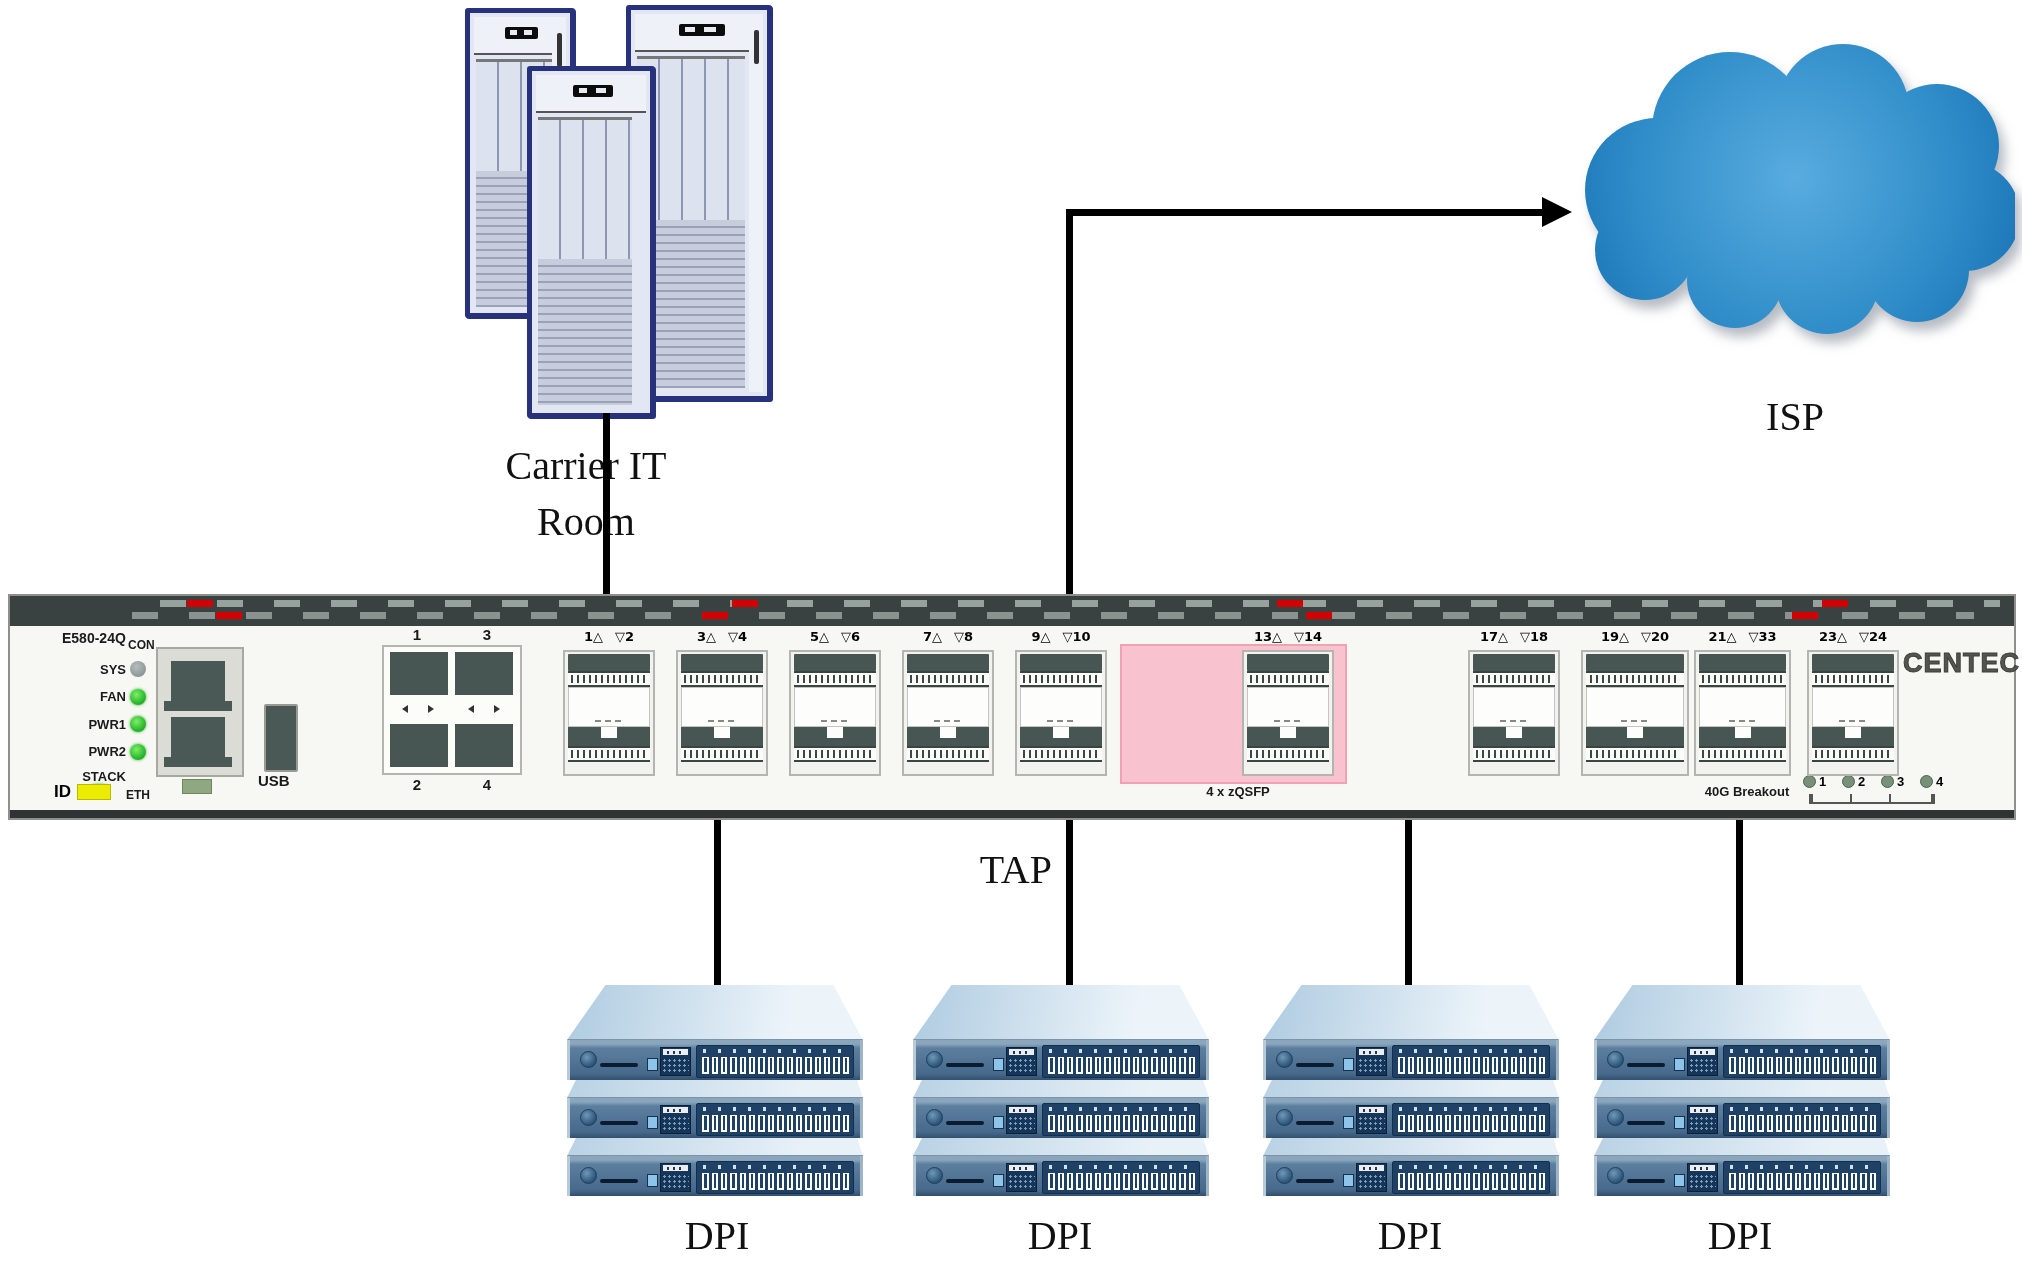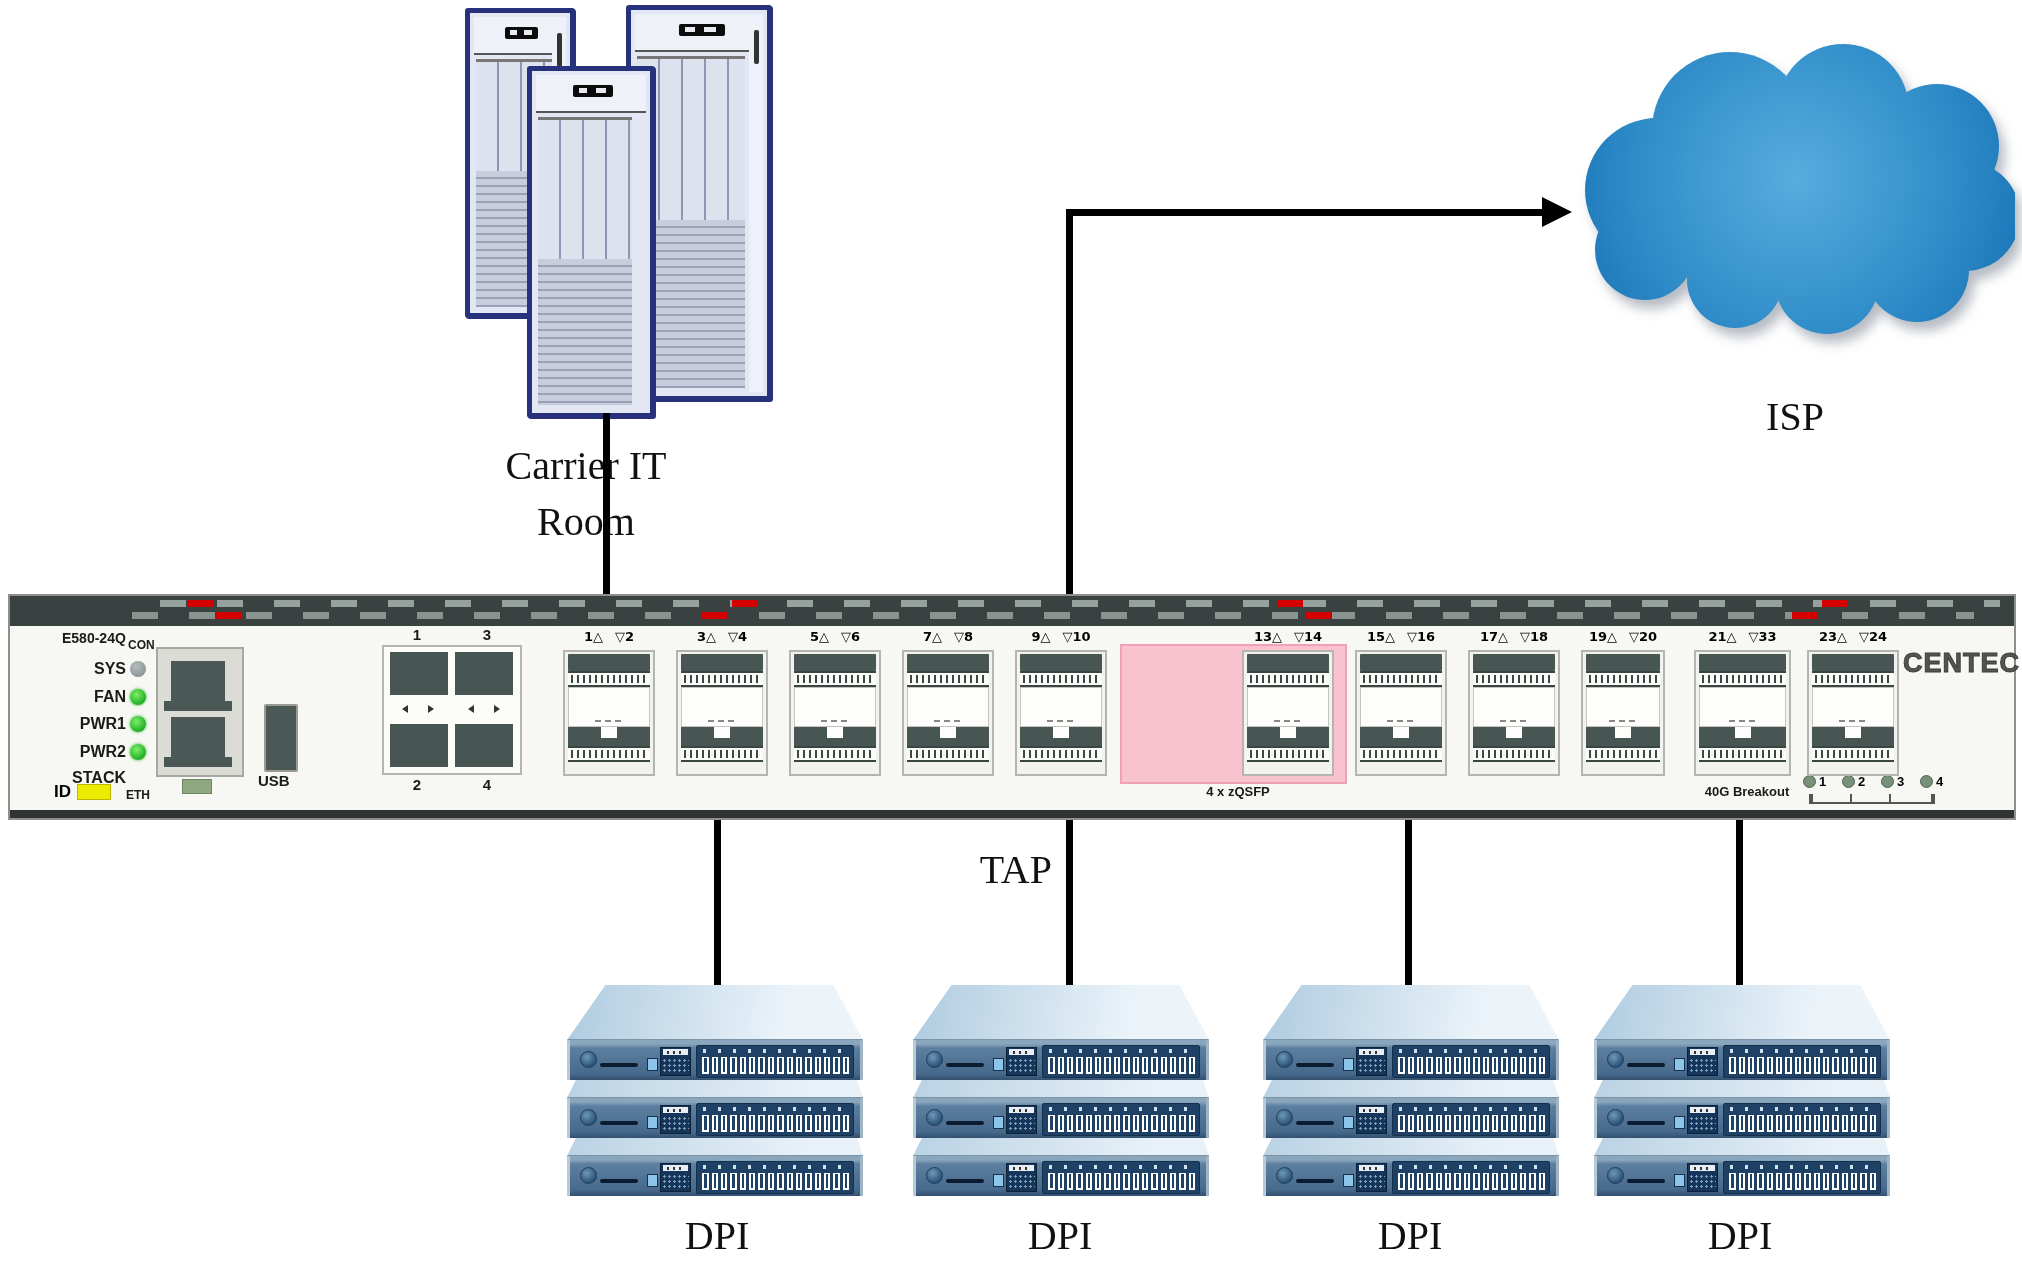--- a/index.html
+++ b/index.html
@@ -42,21 +42,21 @@
   
   #switch{position:absolute;left:8px;top:594px;width:2004px;height:222px;
           border:2px solid #8f8f8b;background:#f7f7f3;}
   #vent-strip{position:absolute;left:0;top:0;width:100%;height:30px;background:#3a4141;}
   .vr{position:absolute;height:7px;
       background:repeating-linear-gradient(90deg,#97a19d 0 26px,rgba(0,0,0,0) 26px 57px);}
   .vred{position:absolute;width:26px;height:7px;background:#d40000;}
   #face{position:absolute;left:0;top:30px;width:100%;height:184px;background:#f7f7f3;}
   #bottombar{position:absolute;left:0;bottom:0;width:100%;height:8px;background:#2e3434;}
 
-  .sw-small{font-size:16px;font-weight:bold;color:#1a1a1a;white-space:nowrap;}
+  .sw-small{font-size:13px;font-weight:bold;color:#1a1a1a;white-space:nowrap;}
   #model-label{left:52px;top:4px;font-size:14px;}
   #brand{left:1893px;top:22px;font-size:27px;font-weight:bold;color:#55554f;
          letter-spacing:1px;-webkit-text-stroke:1px #3c3c38;}
 
   .ledrow{position:absolute;height:20px;display:flex;align-items:center;}
   .ledrow .lbl{width:58px;text-align:right;margin-right:4px;}
   .led{width:16px;height:16px;border-radius:50%;}
   .led.green{background:radial-gradient(circle at 40% 35%,#7dee6a,#2db82d 60%,#128a12);
              box-shadow:0 0 3px #2db82d;}
   .led.gray{background:radial-gradient(circle at 40% 35%,#b5bdbd,#8e9898 70%,#6d7777);}
@@ -383,55 +383,38 @@
       <div class="band emi"></div>
       <div class="band slotb">
                 <i class="dash"></i>
               </div>
       <div class="band dark2">
                 <i class="tab"></i>
               </div>
       <div class="band emi"></div>
     </div>
   </div>
-          <div class="qsfp-group" style="left: 792px; width: 92px;">
-    <div class="plabels">
-      <span class="po">15△</span>
-      <span class="pe">▽16</span>
-    </div>
-    <div class="cage">
-      <div class="band dark1"></div>
-      <div class="band emi"></div>
-      <div class="band slotb">
-                <i class="dash"></i>
-              </div>
-      <div class="band dark2">
-                <i class="tab"></i>
-              </div>
-      <div class="band emi"></div>
-    </div>
-  </div>
           <div class="qsfp-group" style="left: 905px; width: 92px;">
     <div class="plabels">
       <span class="po">17△</span>
       <span class="pe">▽18</span>
     </div>
     <div class="cage">
       <div class="band dark1"></div>
       <div class="band emi"></div>
       <div class="band slotb">
                 <i class="dash"></i>
               </div>
       <div class="band dark2">
                 <i class="tab"></i>
               </div>
       <div class="band emi"></div>
     </div>
   </div>
-          <div class="qsfp-group" style="left: 1018px; width: 84px;">
+          <div class="qsfp-group" style="left: 1018px; width: 108px;">
     <div class="plabels">
       <span class="po">19△</span>
       <span class="pe">▽20</span>
     </div>
     <div class="cage">
       <div class="band dark1"></div>
       <div class="band emi"></div>
       <div class="band slotb">
                 <i class="dash"></i>
               </div>

